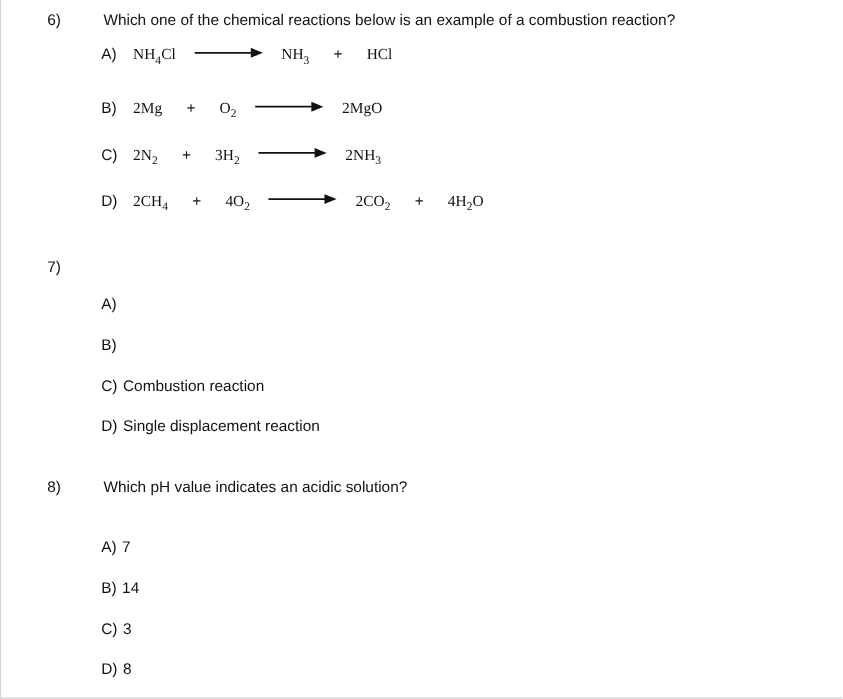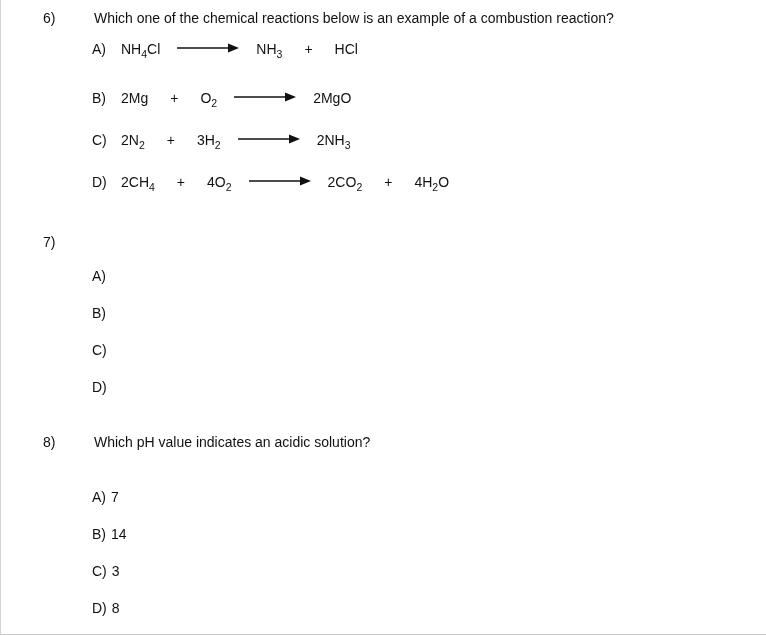--- a/index.html
+++ b/index.html
@@ -28,21 +28,21 @@
   .q-0 .options .opt-row:nth-child(2) { margin-top: 27px; }
   .q-0 .options .opt-row:nth-child(n+3) { margin-top: 20px; }
   
   .q-1 .options .opt-row:first-child { margin-top: 15px; }
   .q-1 .options .opt-row + .opt-row { margin-top: 19px; }
   .q-2 .options .opt-row:first-child { margin-top: 36px; }
   .q-2 .options .opt-row + .opt-row { margin-top: 19px; }
   .eq-row .opt-label { width: 29px; flex-shrink: 0; }
   .text-row .opt-label { margin-right: 5px; }
   .equation { display: flex; align-items: baseline; gap: 16px; }
-  .formula { white-space: nowrap; }
+  .formula { white-space: nowrap; font-family: Liberation Serif, serif; }
   .formula sub { font-size: 10.5px; line-height: 1; }
   .plus { margin: 0 6px; }
   .arrow { flex-shrink: 0; }
 </style>
 </head>
 <body>
 
 <main>
   <section class="question q-0">
     <div class="q-header">
@@ -118,24 +118,26 @@
   <div class="opt-row text-row">
     <span class="opt-label">A)</span>
   </div>
 
   <div class="opt-row text-row">
     <span class="opt-label">B)</span>
   </div>
 
   <div class="opt-row text-row">
     <span class="opt-label">C)</span>
+    <span class="opt-text">Combustion reaction</span>
   </div>
 
   <div class="opt-row text-row">
     <span class="opt-label">D)</span>
+    <span class="opt-text">Single displacement reaction</span>
   </div>
 </div>
   </section>
 
   <section class="question q-2">
     <div class="q-header">
       <div class="q-num">8)</div>
       <div class="q-text">Which pH value indicates an acidic solution?</div>
     </div>
     <div class="options">

